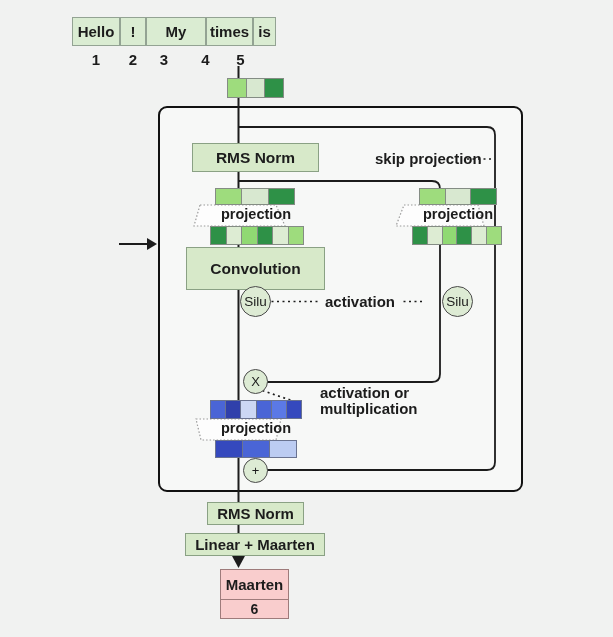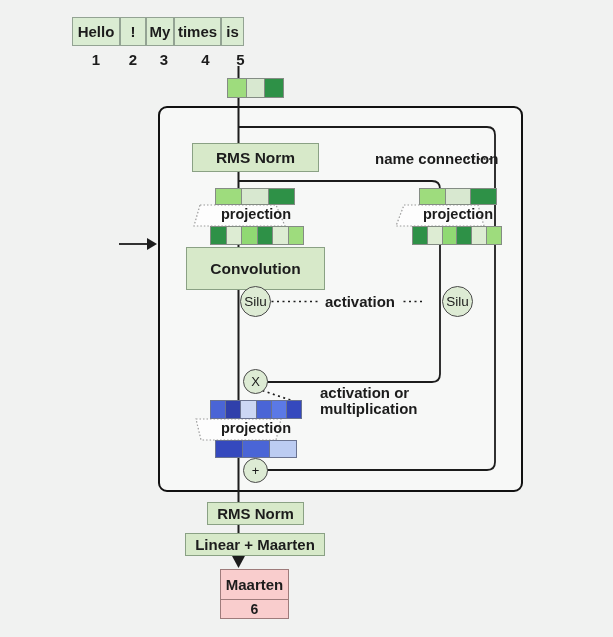--- a/index.html
+++ b/index.html
@@ -1,18 +1,18 @@
 <!DOCTYPE html>
 <html style="--bg: #f1f2f1; --panel-fill: #f7f8f7; --box-green-fill: #d7e9c9; --box-green-border: #8aa184; --token-fill: #daecd2; --token-border: #93a393; --circle-fill: #ddebd4; --circle-border: #4a4a4a; --pink-fill: #f9cdcd; --pink-border: #9e7b7b; --line: #1c1c1c; --text: #1c1c1c; --green-dark: #2e9147; --green-light: #9edc7d; --green-pale: #ddecd3; --blue-dark: #3040ab; --blue-mid: #4a65d6; --blue-light: #ccd7f4;"><head>
 <meta charset="utf-8">
 <style>
   * { box-sizing: border-box; margin: 0; padding: 0; }
   html,body { background: var(--bg,#f1f2f1); }
   body { font-family: "Liberation Sans", sans-serif; color: var(--text,#1c1c1c); }
-  #canvas { position: relative; width: 613px; height: 637px; background: var(--bg,#f1f2f1); overflow: hidden; }
+  #canvas { position: relative; width: 613px; height: 637px; background: var(--bg,#f1f2f1); overflow: hidden; border-radius: 25px; }
 
   
   .token-row { position: absolute; left: 72px; top: 17px; display: flex; }
   .token-box { height: 29px; background: var(--token-fill); border: 1px solid var(--token-border);
                display: flex; align-items: center; justify-content: center;
                font-size: 15px; font-weight: 600; }
   .num-row { position: absolute; left: 72px; top: 50px; display: flex; }
   .num-cell { display: flex; align-items: center; justify-content: center;
               font-size: 15px; font-weight: 600; height: 18px; }
 
@@ -61,21 +61,21 @@
 
 <div id="canvas">
 
   <div class="token-row">
     <div class="token-box" style="width:48px">
         <span>Hello</span>
       </div>
     <div class="token-box" style="width:26px">
         <span>!</span>
       </div>
-    <div class="token-box" style="width:28px">
+    <div class="token-box" style="width:60px">
         <span>My</span>
       </div>
     <div class="token-box" style="width:47px">
         <span>times</span>
       </div>
     <div class="token-box" style="width:23px">
         <span>is</span>
       </div>
   </div>
   <div class="num-row">
@@ -110,21 +110,21 @@
     <div class="strip" style="left:210px; top:78px; width:57px; height:20px;">
         <div class="cell" style="background: rgb(158, 220, 125);"></div>
         <div class="cell" style="background: rgb(216, 232, 208);"></div>
         <div class="cell" style="background: rgb(46, 145, 71);"></div>
       </div>
 
     <div class="gbox" style="left:175px; top:143px; width:127px; height:29px;">
         <span>RMS Norm</span>
       </div>
 
-    <div class="note" style="left:358px; top:150px;">name connection</div>
+    <div class="note" style="left:358px; top:150px;">skip projection</div>
 
     <div class="strip" style="left:198px; top:188px; width:80px; height:17px;">
         <div class="cell" style="background: rgb(158, 220, 125);"></div>
         <div class="cell" style="background: rgb(216, 232, 208);"></div>
         <div class="cell" style="background: rgb(46, 145, 71);"></div>
       </div>
     <div class="proj-label" style="left:200px; top:206px; width:78px;">projection</div>
     <div class="strip" style="left:193px; top:226px; width:94px; height:19px;">
         <div class="cell" style="background: rgb(46, 145, 71);"></div>
         <div class="cell" style="background: rgb(221, 236, 211);"></div>

